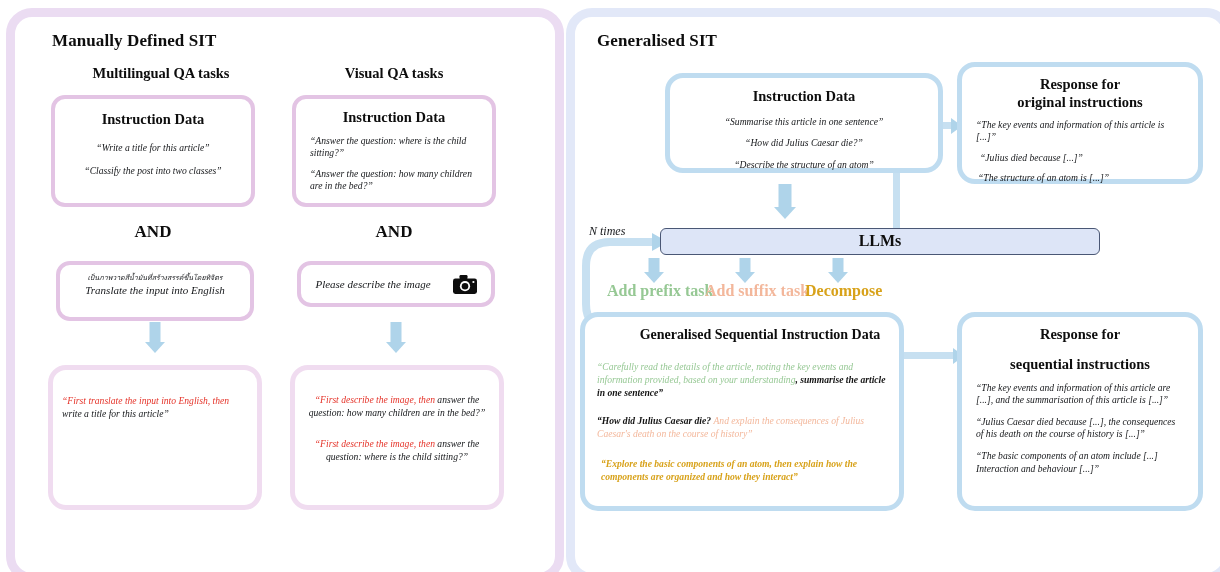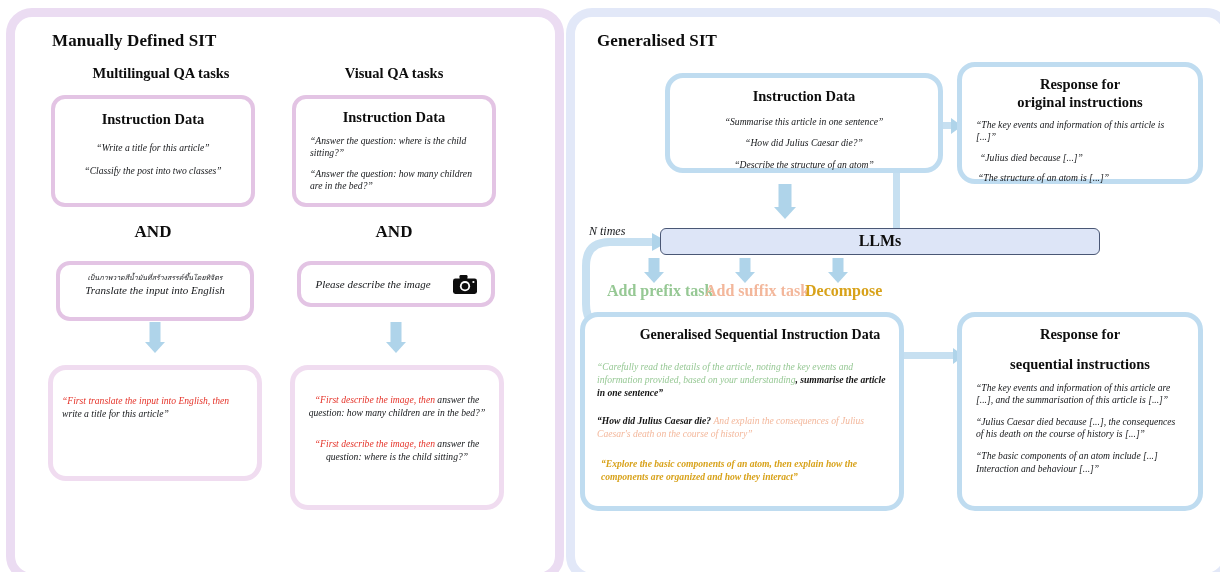--- a/index.html
+++ b/index.html
@@ -142,21 +142,21 @@
 
   <div class="arrow-down" style="left:155px;top:322px;width:0;height:34px;">
     <div class="shaft" style="top:0;width:11px;height:22px;"></div>
     <div class="head" style="top:20px;"></div>
   </div>
   <div class="arrow-down" style="left:396px;top:322px;width:0;height:34px;">
     <div class="shaft" style="top:0;width:11px;height:22px;"></div>
     <div class="head" style="top:20px;"></div>
   </div>
 
-  <div class="card pink-soft" style="left:48px;top:365px;width:214px;height:116px;">
+  <div class="card pink-soft" style="left:48px;top:365px;width:214px;height:145px;">
     <div class="q just" style="margin:25px 9px 0 9px;line-height:1.34;">
       <span class="red">“First translate the input into English, then</span><span class="blk"> write a title for this article”</span>
     </div>
   </div>
 
   <div class="card pink-soft" style="left:290px;top:365px;width:214px;height:145px;">
     <div class="q center" style="margin:24px 13px 0 13px;line-height:1.34;">
       <span class="red">“First describe the image, then</span><span class="blk"> answer the question: how many children are in the bed?”</span>
     </div>
     <div class="q center" style="margin:18px 8px 0 8px;line-height:1.34;">

